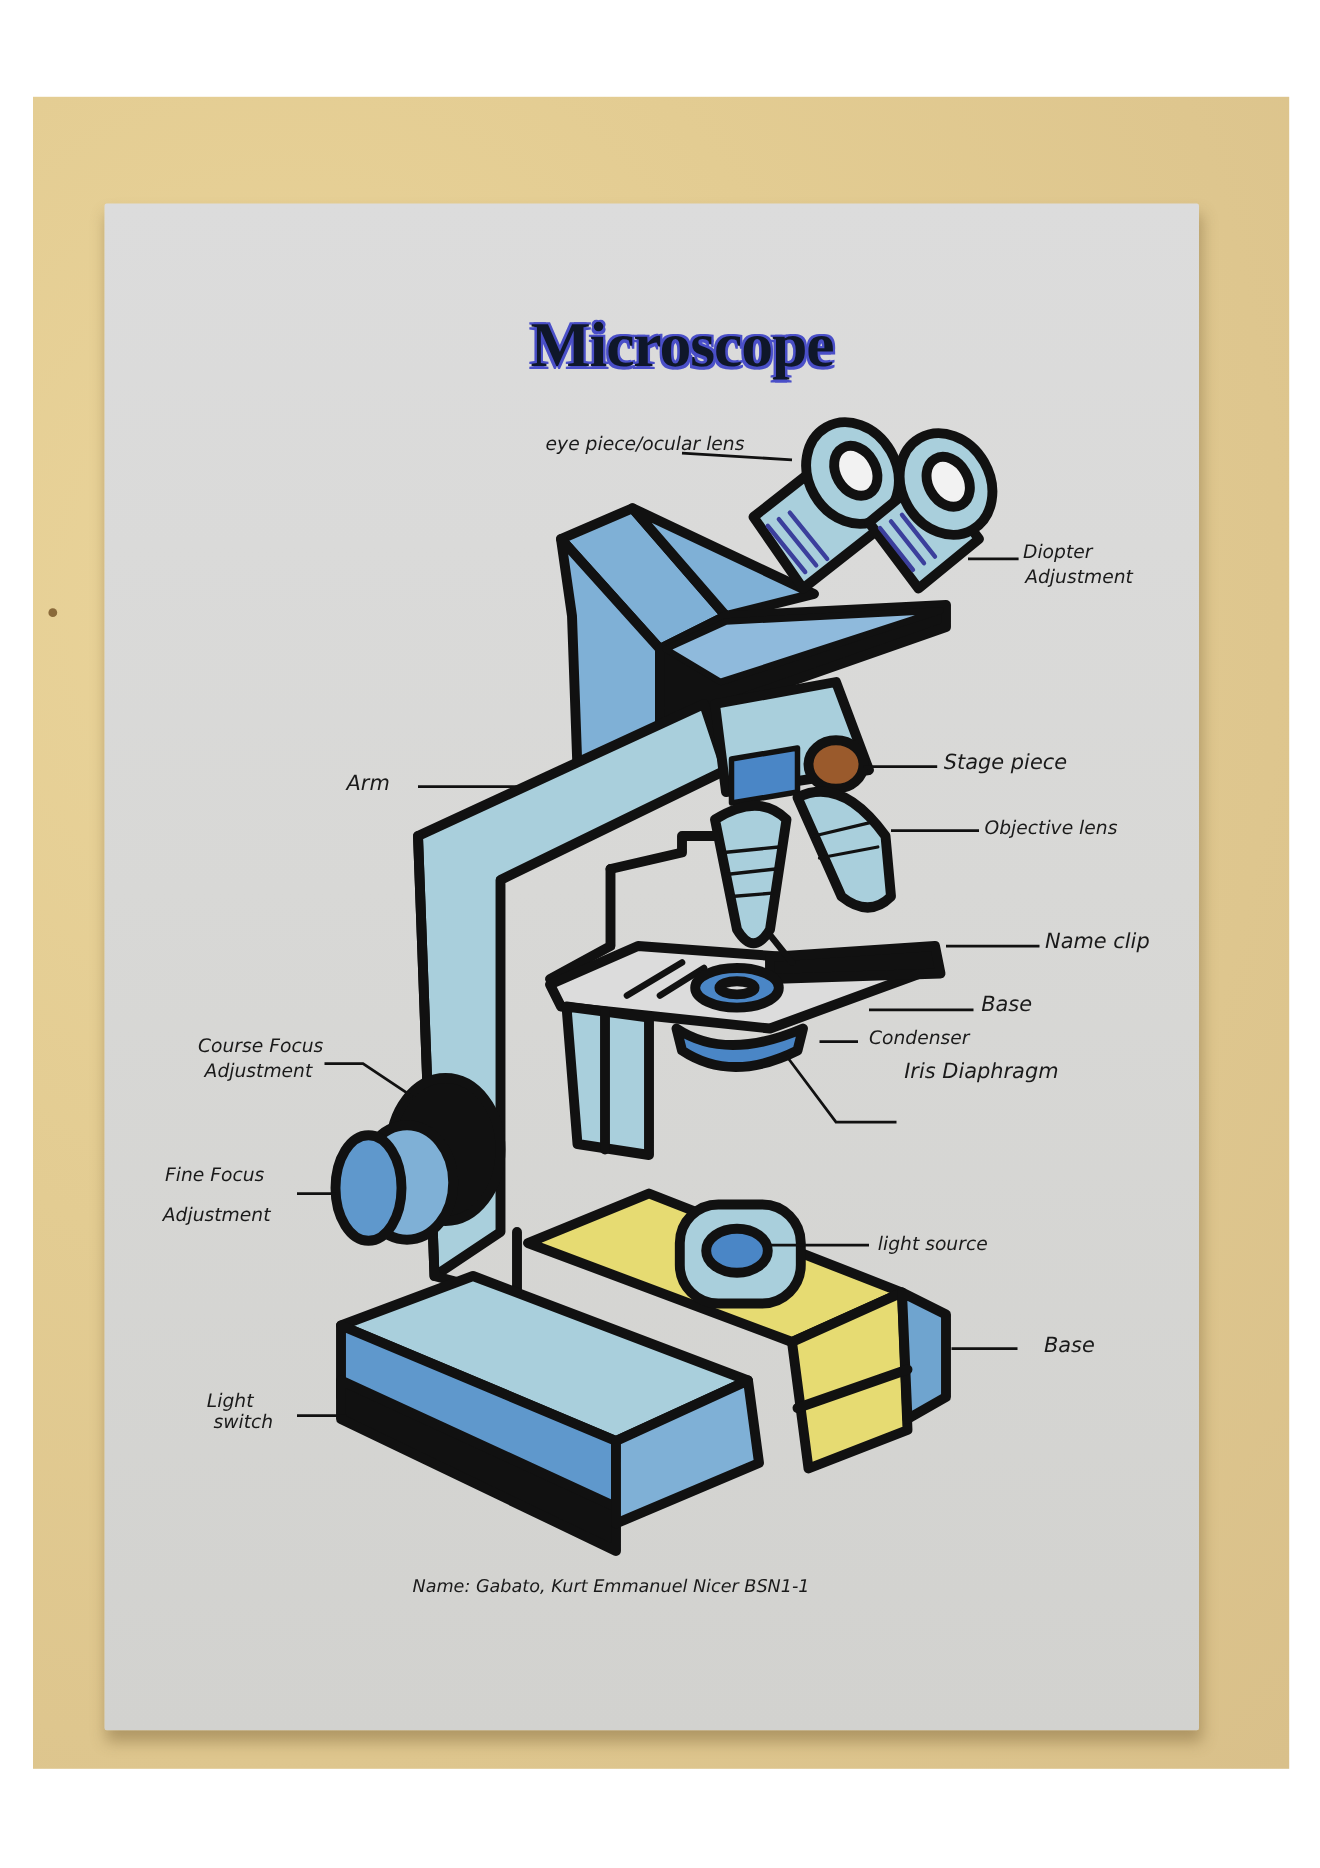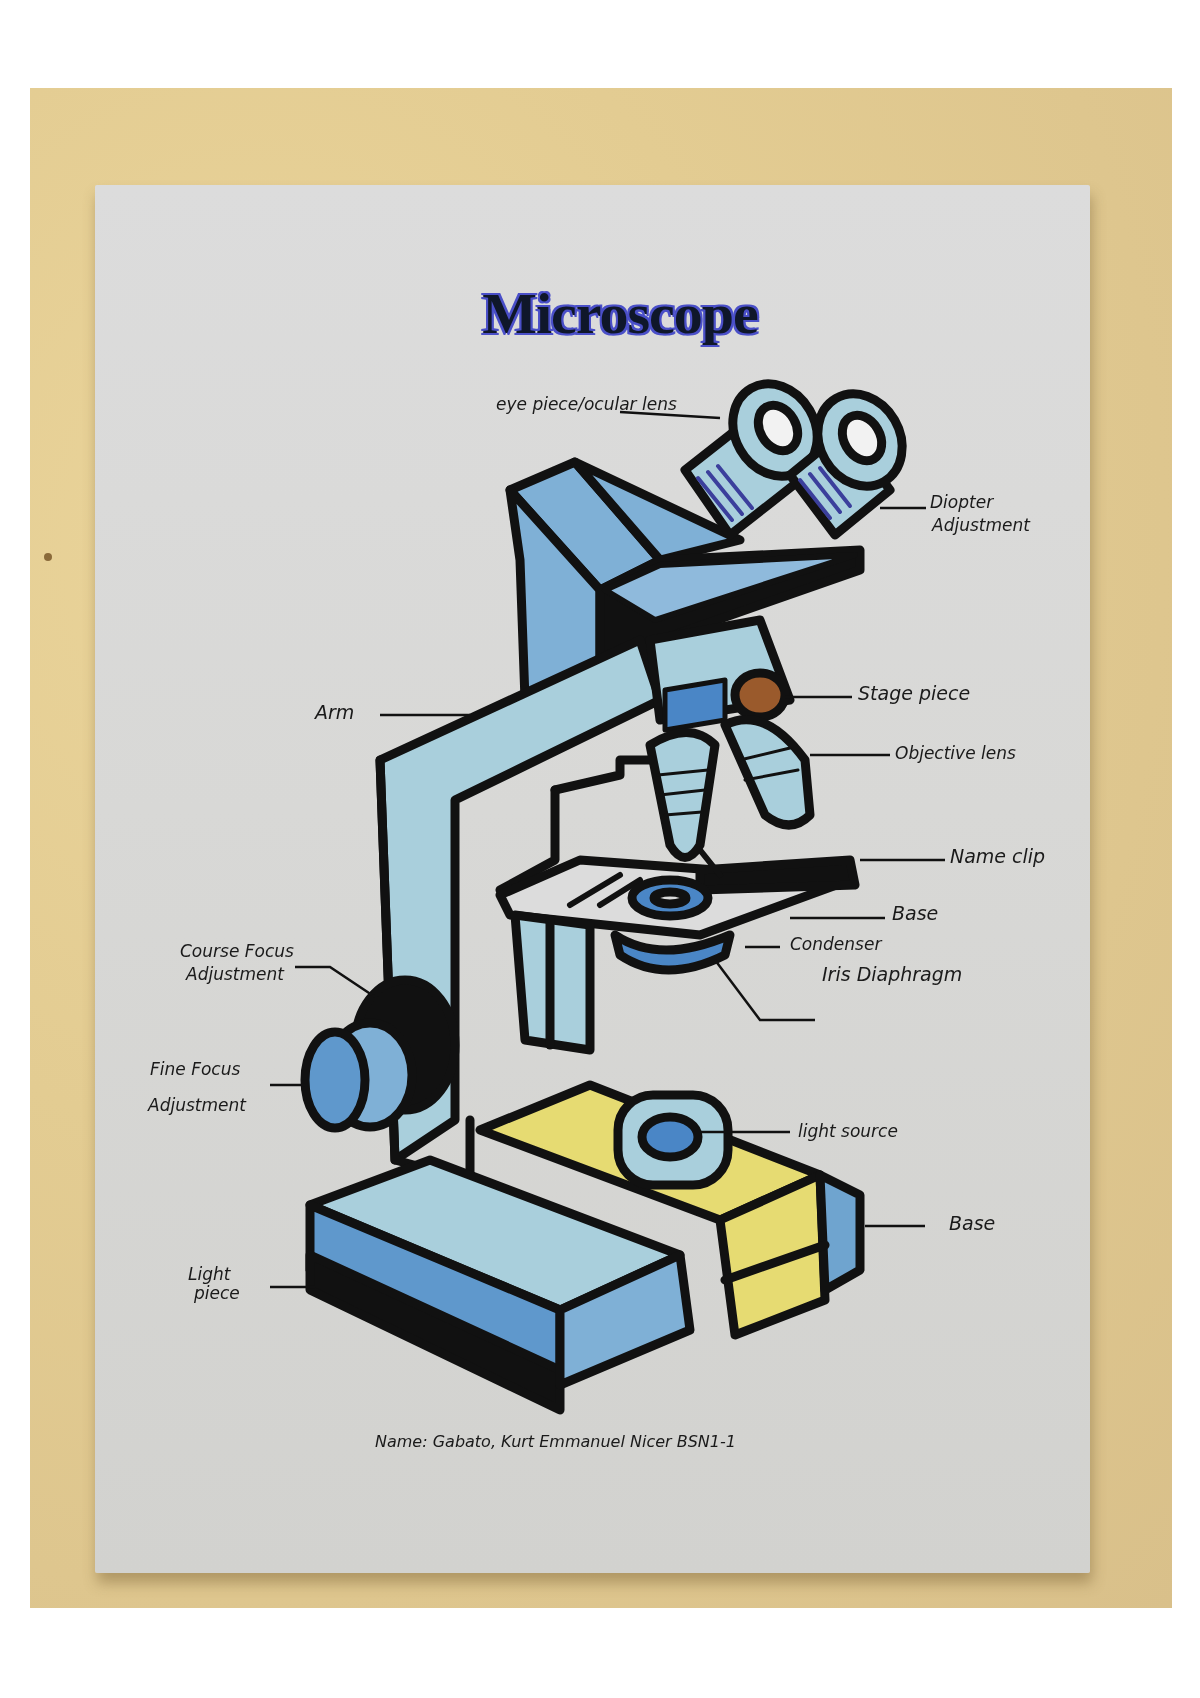--- a/index.html
+++ b/index.html
@@ -167,15 +167,15 @@
 <div class="label" style="left:892px;top:903px;">Base</div>
 <div class="label small" style="left:790px;top:935px;">Condenser</div>
 <div class="label" style="left:822px;top:964px;">Iris Diaphragm</div>
 <div class="label small" style="left:180px;top:942px;">Course Focus</div>
 <div class="label small" style="left:186px;top:965px;">Adjustment</div>
 <div class="label small" style="left:150px;top:1060px;">Fine Focus</div>
 <div class="label small" style="left:148px;top:1096px;">Adjustment</div>
 <div class="label small" style="left:798px;top:1122px;">light source</div>
 <div class="label" style="left:935px;top:1213px;margin-left:14px;">Base</div>
 <div class="label small" style="left:188px;top:1265px;">Light</div>
-<div class="label small" style="left:194px;top:1284px;">piece</div>
+<div class="label small" style="left:194px;top:1284px;">switch</div>
 
 <div class="name-line">Name: Gabato, Kurt Emmanuel Nicer   BSN1-1</div>
 
 </body></html>

